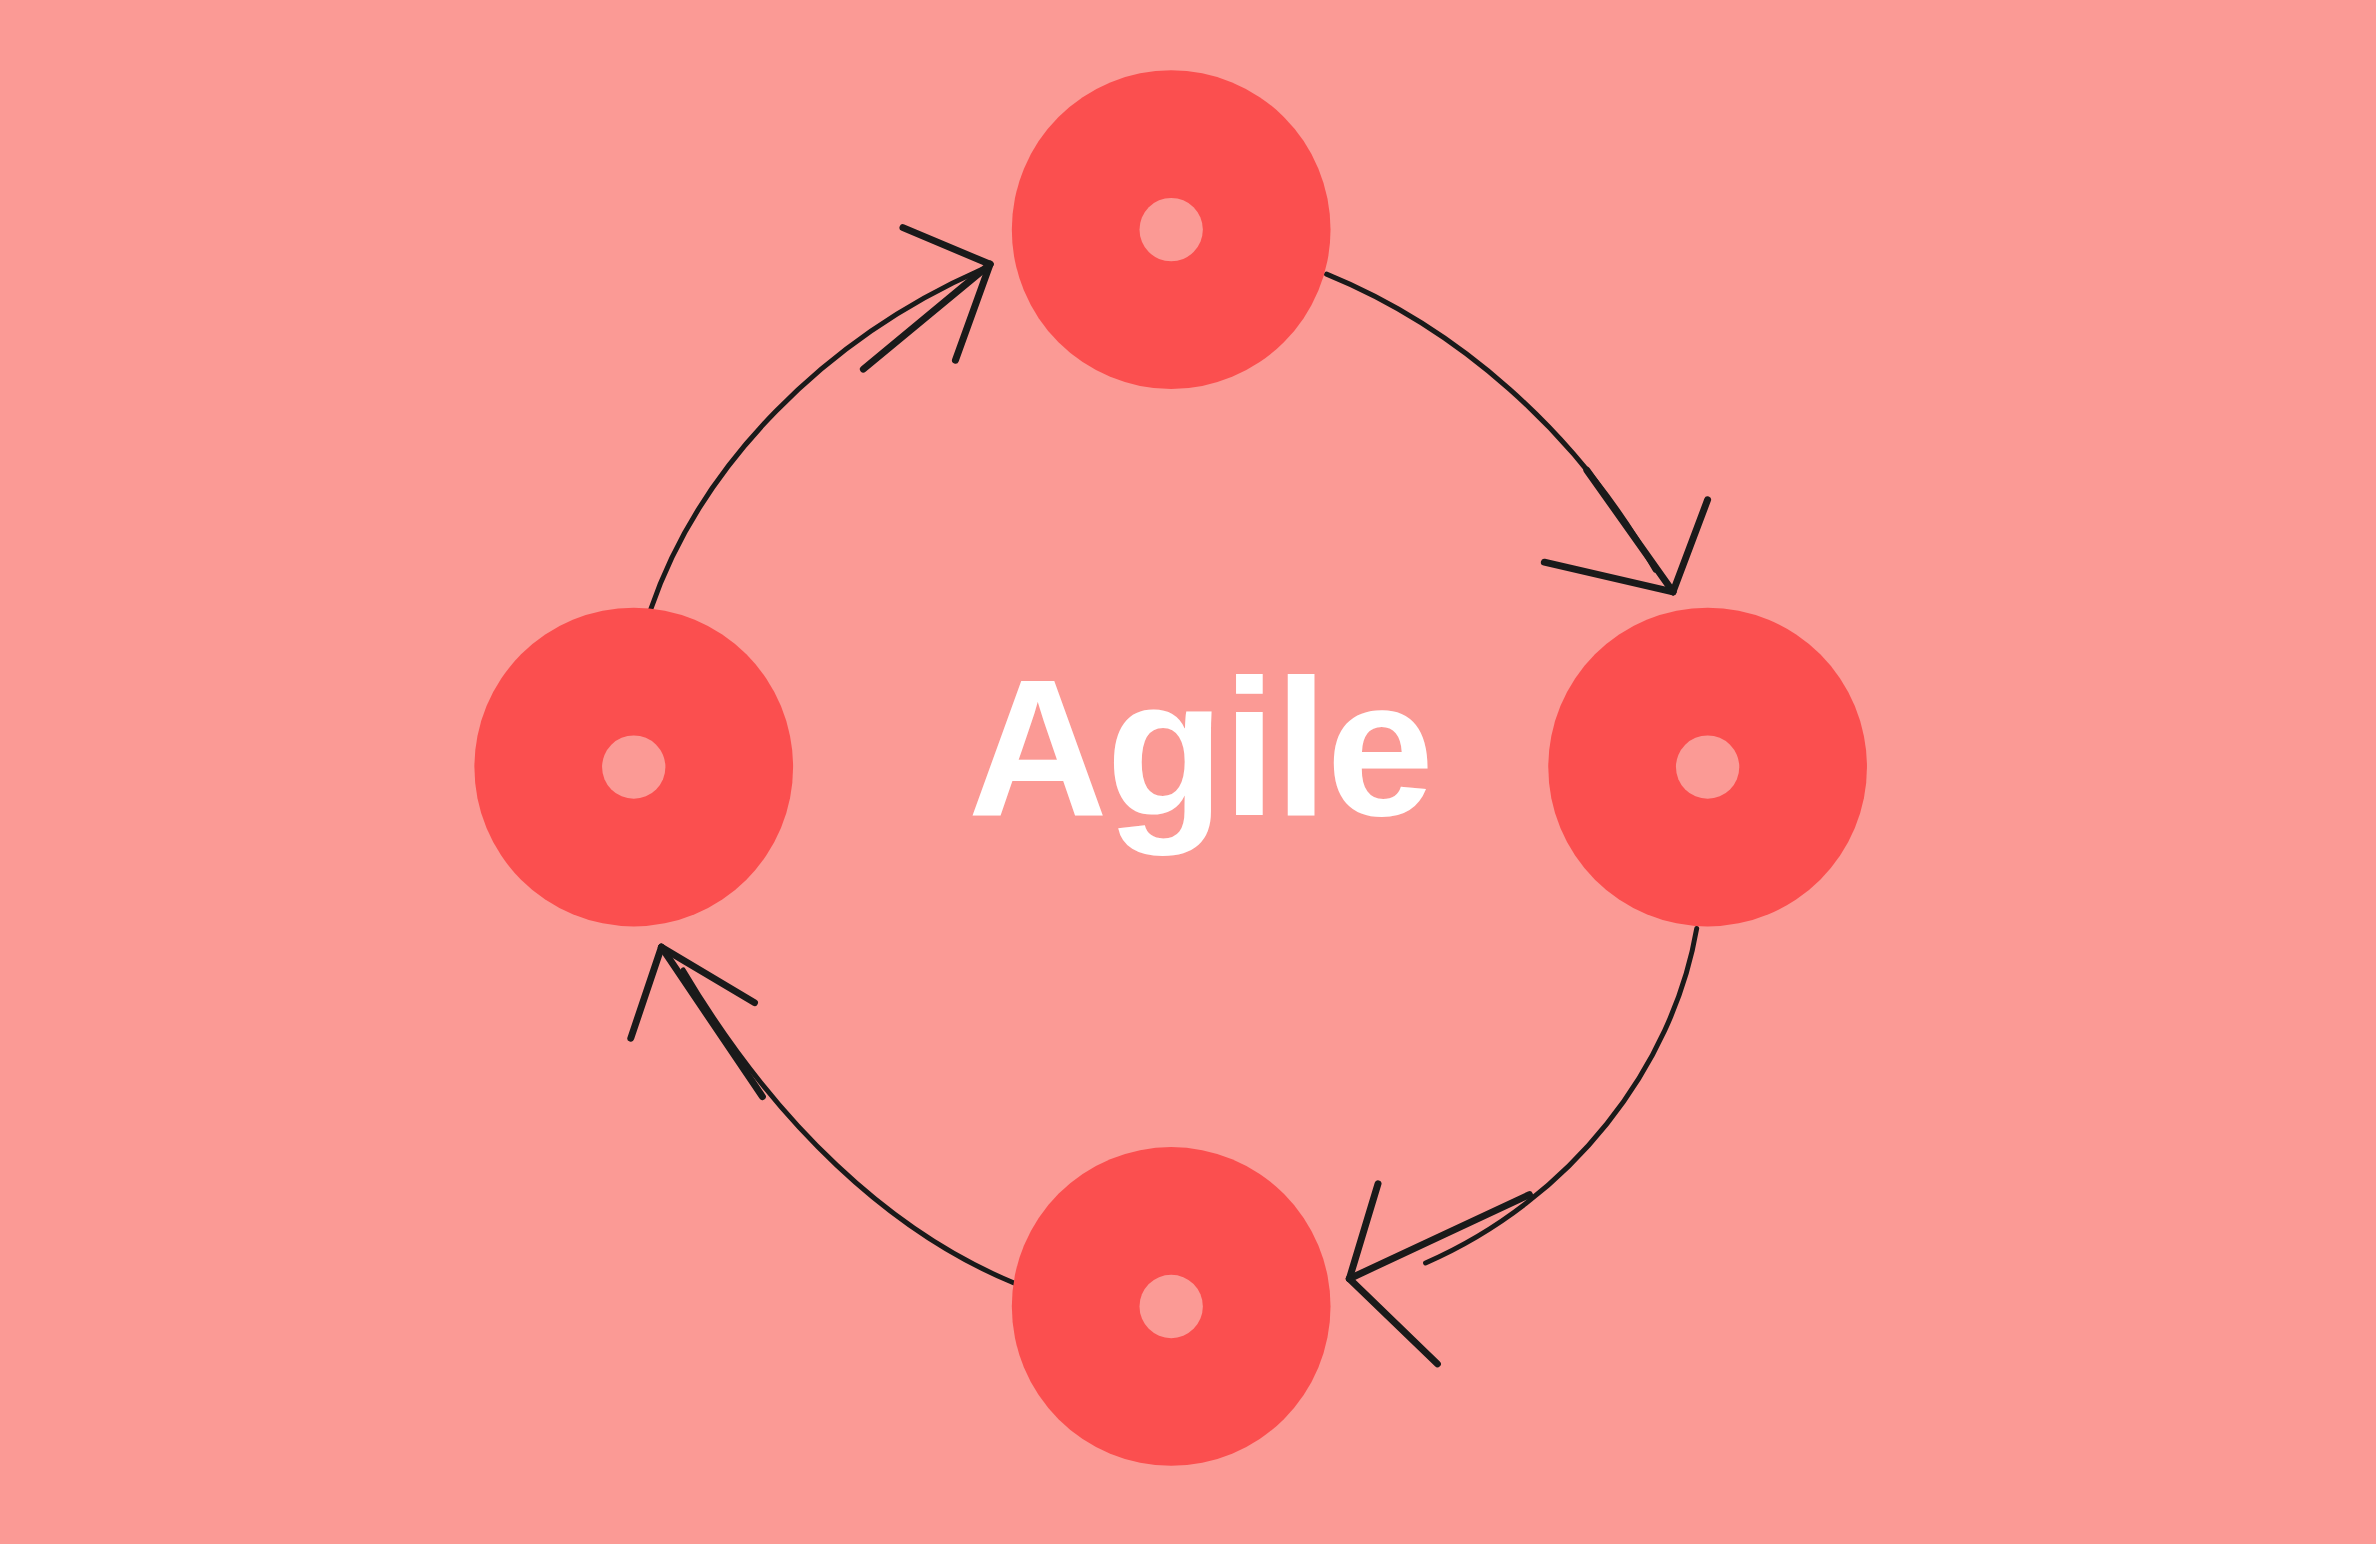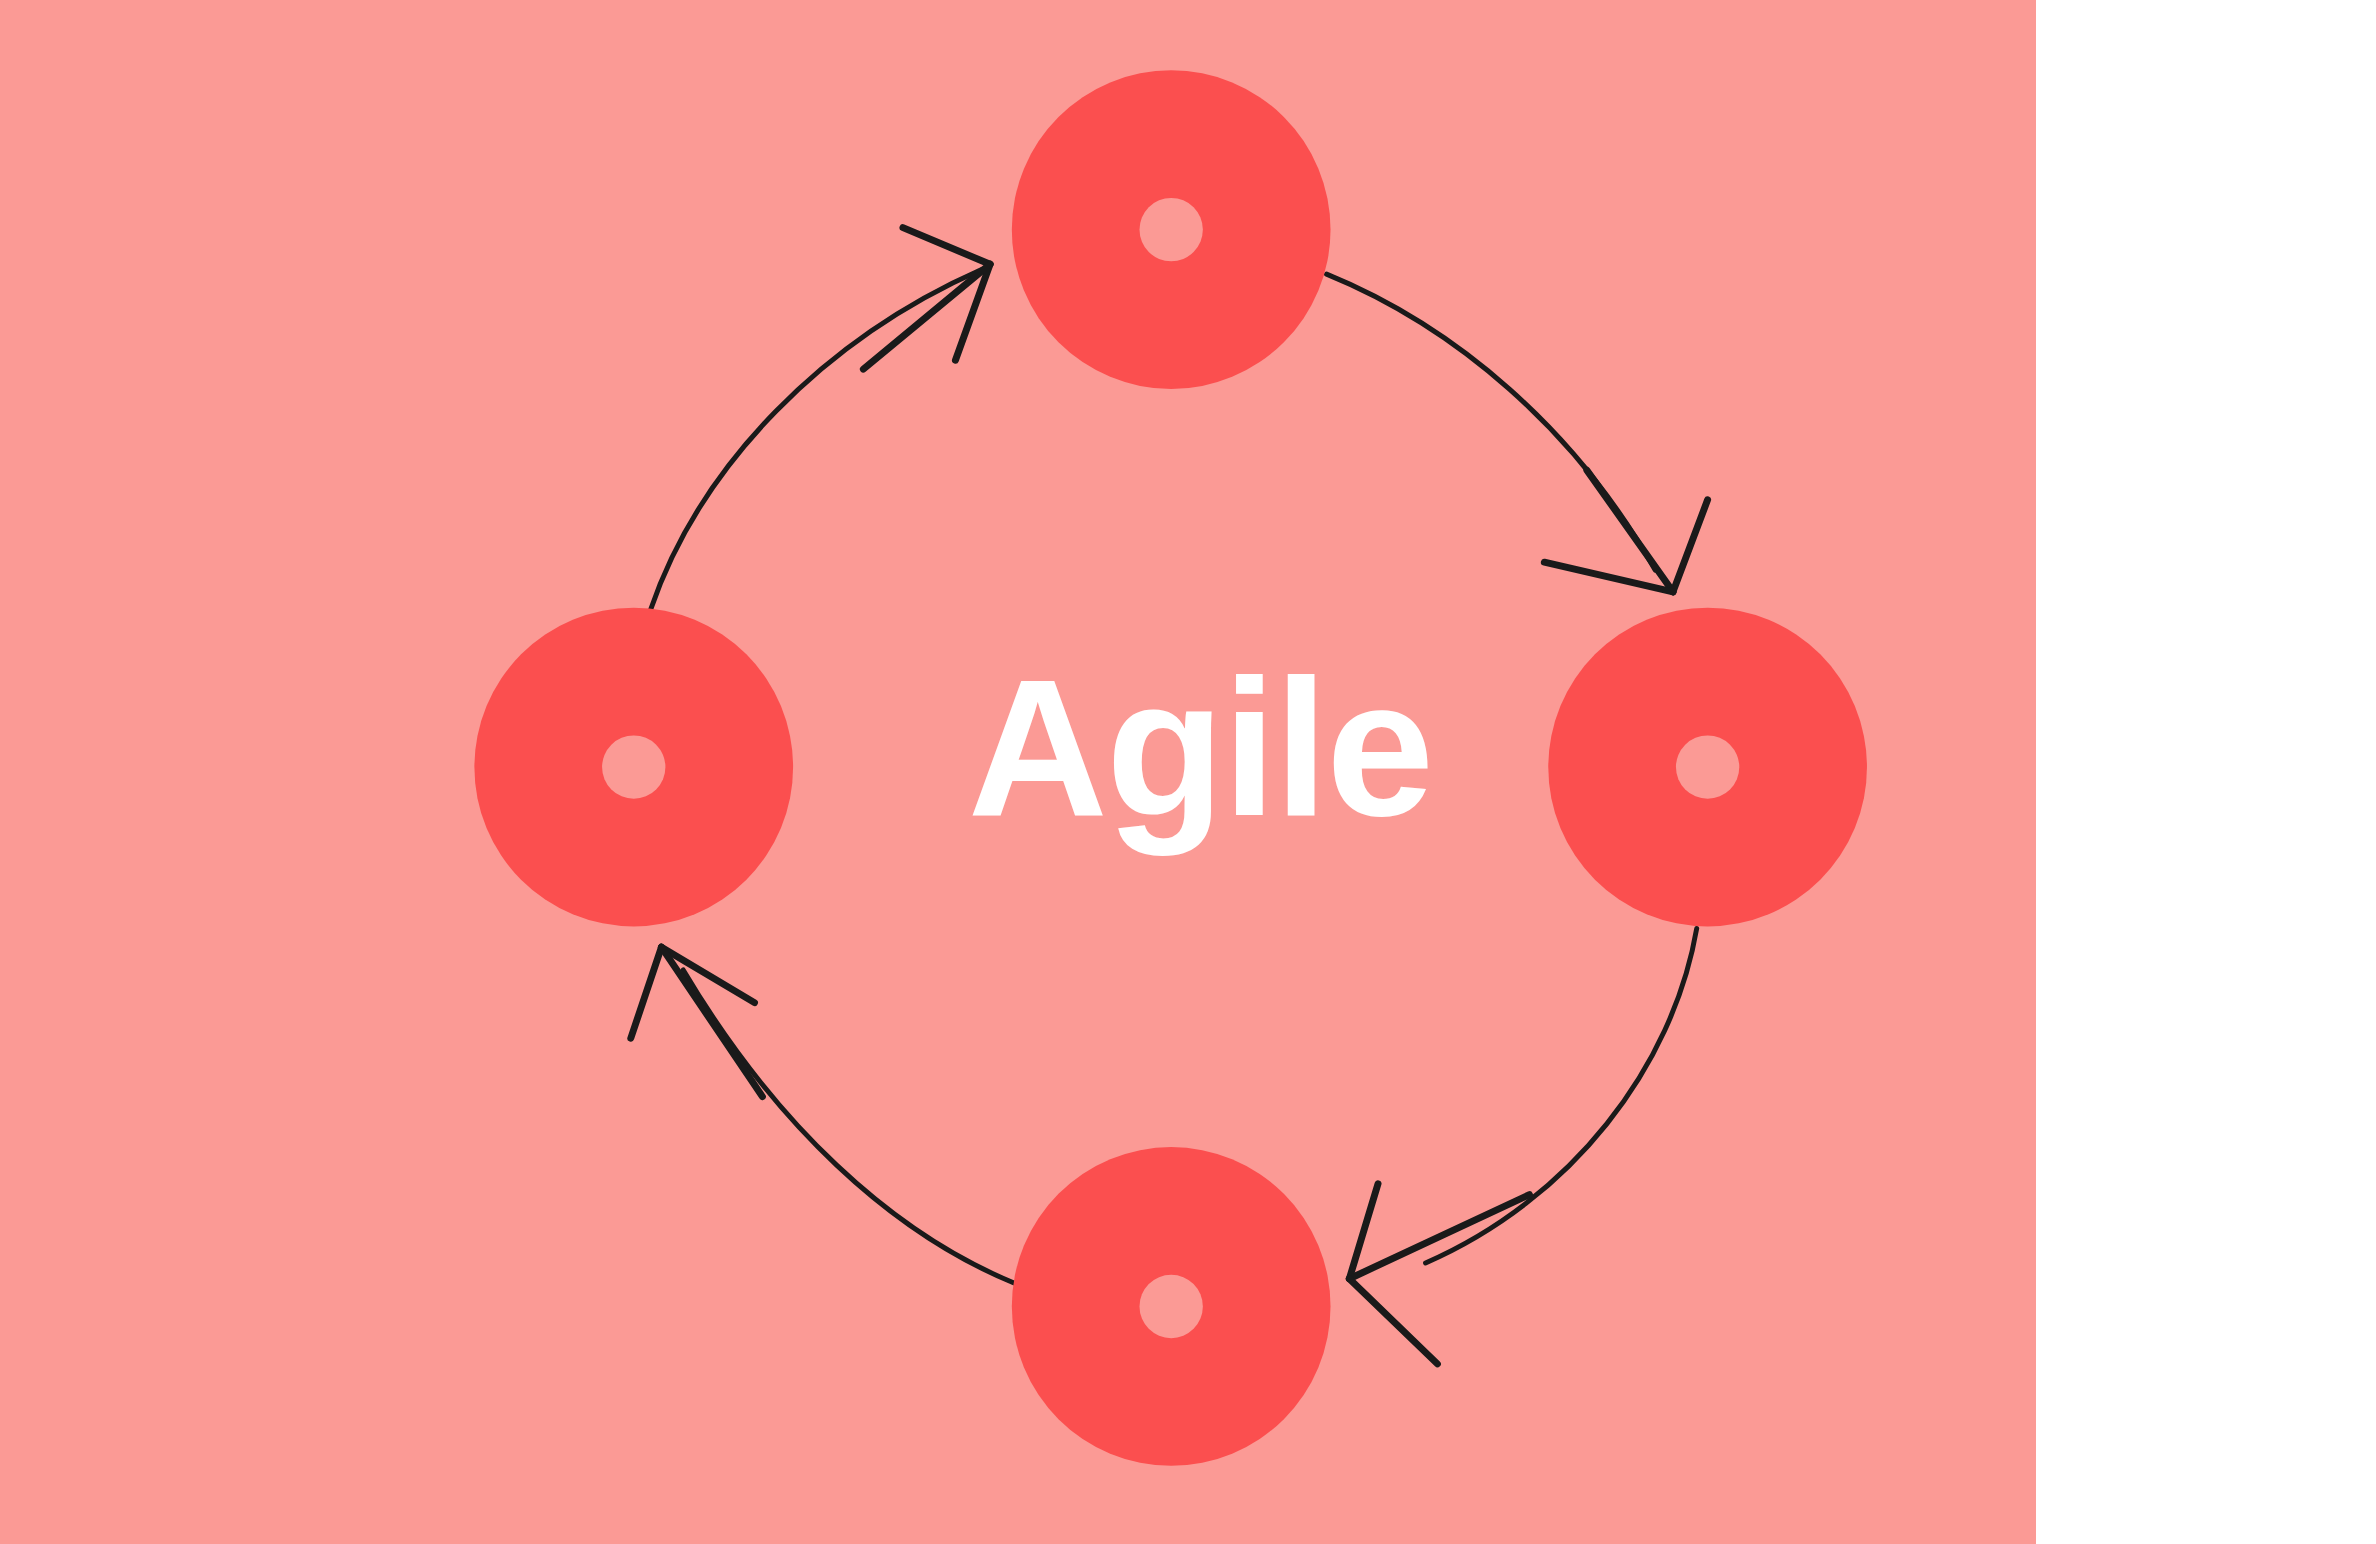--- a/index.html
+++ b/index.html
@@ -7,21 +7,21 @@
     padding: 0;
   }
   body {
     width: 2376px;
     height: 1544px;
     overflow: hidden;
     font-family: "Liberation Sans", sans-serif;
   }
   #diagram-root {
     position: relative;
-    width: 2036px;
+    width: 2376px;
     height: 1544px;
     background: #fb9a95;
   }
   #cycle-svg {
     position: absolute;
     top: 0;
     left: 0;
     width: 2376px;
     height: 1544px;
     display: block;

